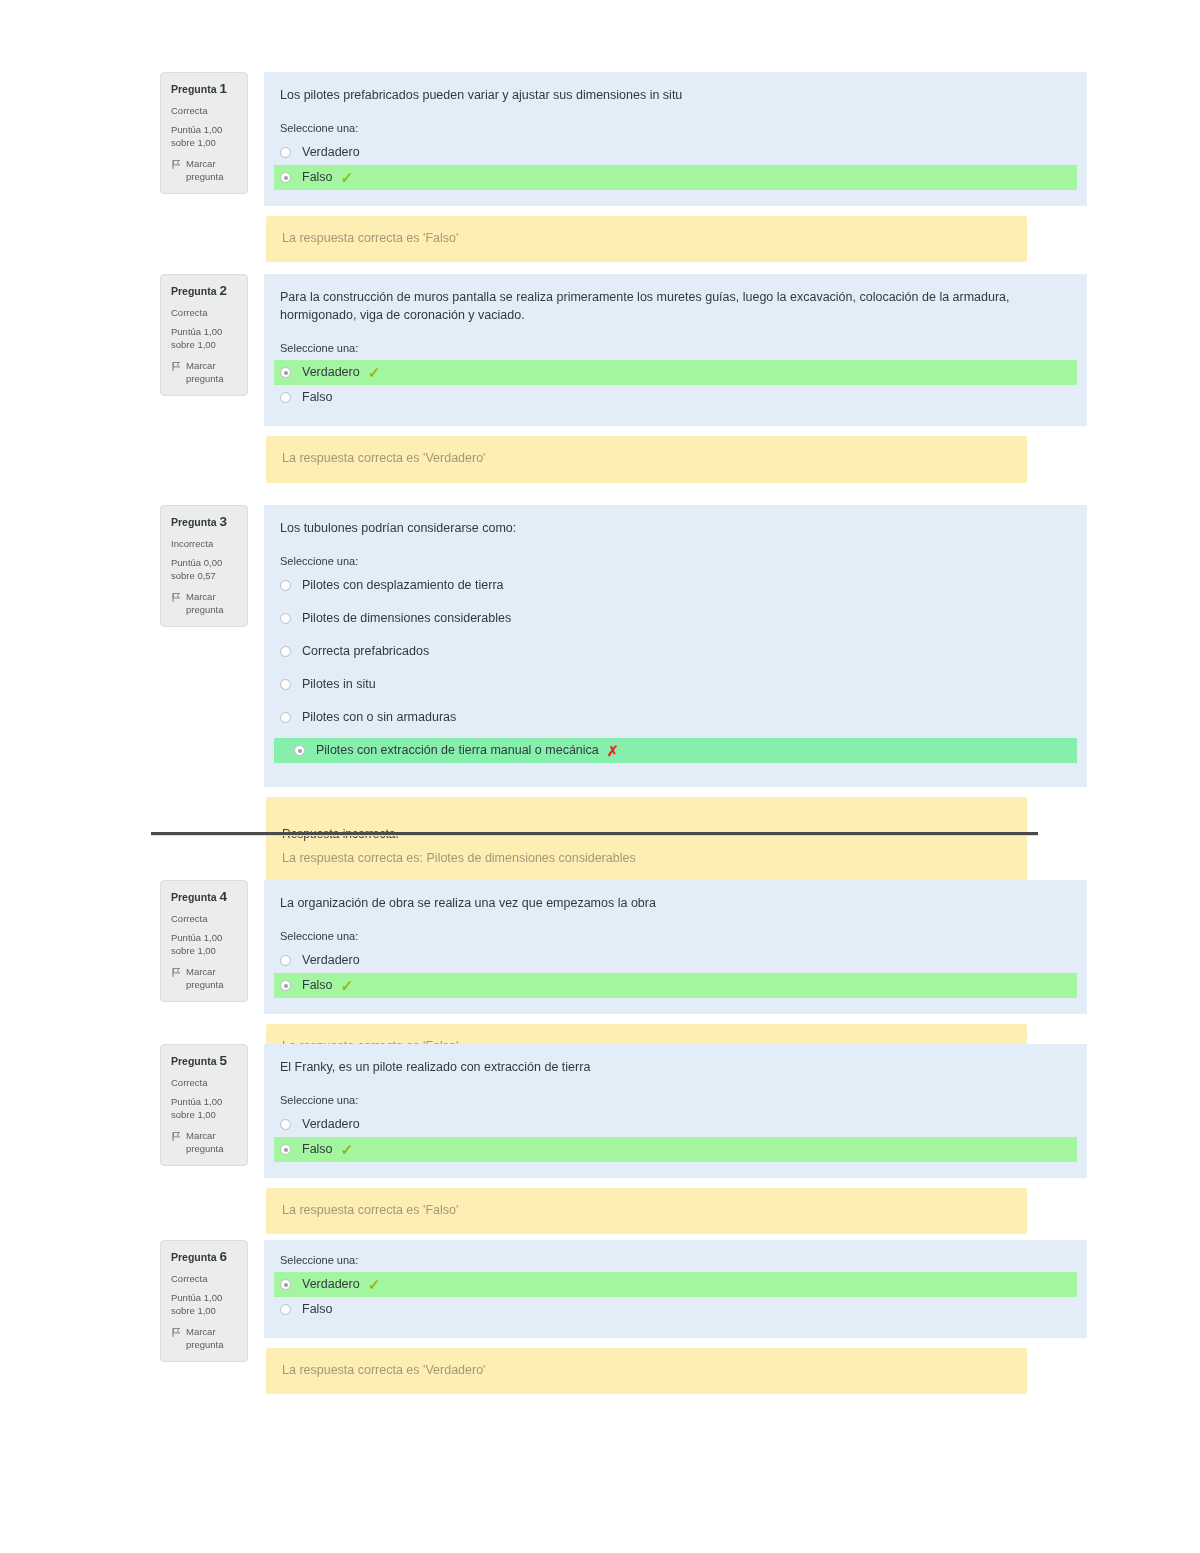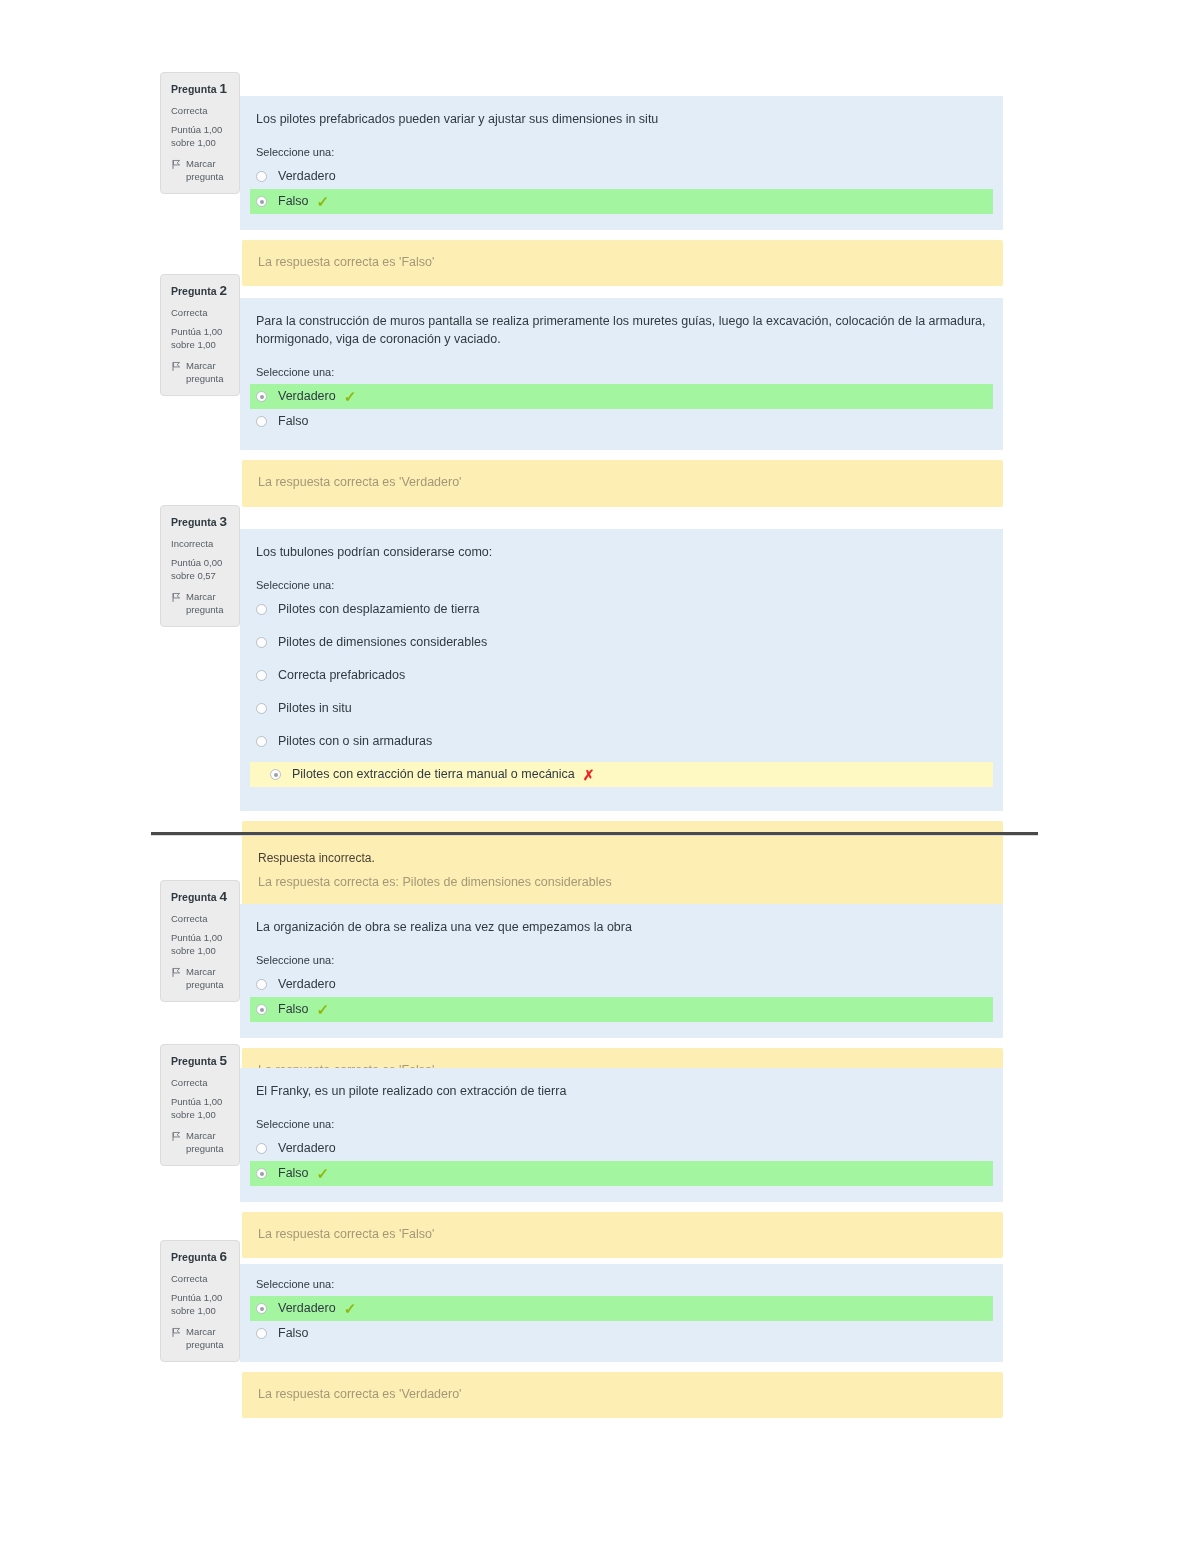--- a/index.html
+++ b/index.html
@@ -29,27 +29,28 @@
     width: 878px;
   }
 
   .q-row {
     display: flex;
     align-items: flex-start;
   }
 
   
   .q-info {
-    width: 80px;
+    width: 88px;
     min-height: 86px;
     box-sizing: border-box;
     background: #ececec;
     border: 1px solid #dcdcdc;
     border-radius: 4px;
     padding: 8px 8px 10px 10px;
+    margin-right: 16px;
     flex: none;
   }
   .q-info .q-num {
     font-size: 10.5px;
     font-weight: bold;
     color: #2f3a40;
     line-height: 1.25;
     margin-bottom: 7px;
     white-space: nowrap;
   }
@@ -88,22 +89,21 @@
   
   .q-body {
     flex: 1 1 auto;
     min-width: 0;
   }
 
   .q-content {
     background: #e2edf7;
     padding: 14px 16px 16px 16px;
     box-sizing: border-box;
-    width: 763px;
-    margin-top: 24px;
+    width: 823px;
   }
   .q-text {
     font-size: 12.5px;
     line-height: 1.45;
     color: #2f3a40;
     margin: 0 0 18px 0;
   }
   .q-prompt {
     font-size: 11px;
     color: #2f3a40;
@@ -118,21 +118,21 @@
     font-size: 12.5px;
     color: #2f3a40;
     line-height: 1.2;
     padding: 5px 6px 5px 6px;
     margin: 0 -6px;
     min-height: 19px;
     box-sizing: border-box;
   }
   .answer.spaced { margin-bottom: 8px; }
   .answer.correct { background: #a4f5a0; }
-  .answer.wrong  { background: #fef9c3; padding-left: 20px; }
+  .answer.wrong  { background: #86efac; padding-left: 20px; }
 
   .radio {
     flex: none;
     width: 11px;
     height: 11px;
     border-radius: 50%;
     border: 1px solid #b9bfc4;
     background: #fdfdfd;
     margin-right: 11px;
     position: relative;

